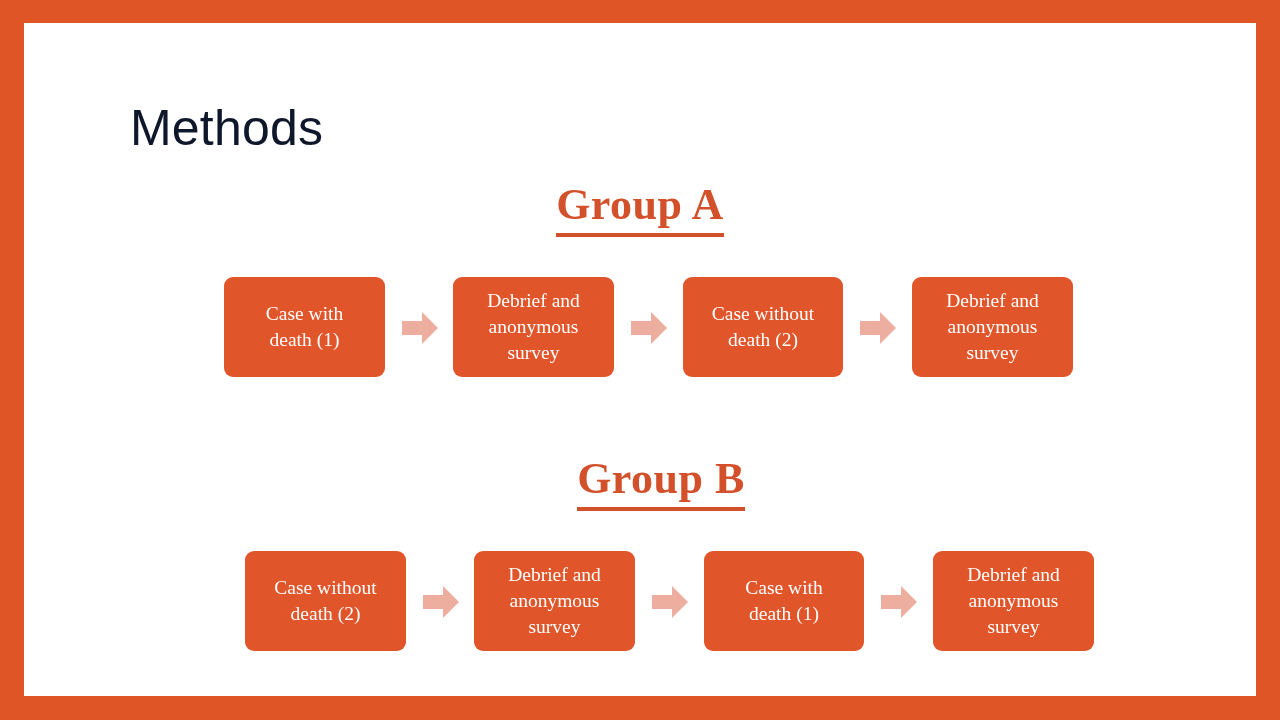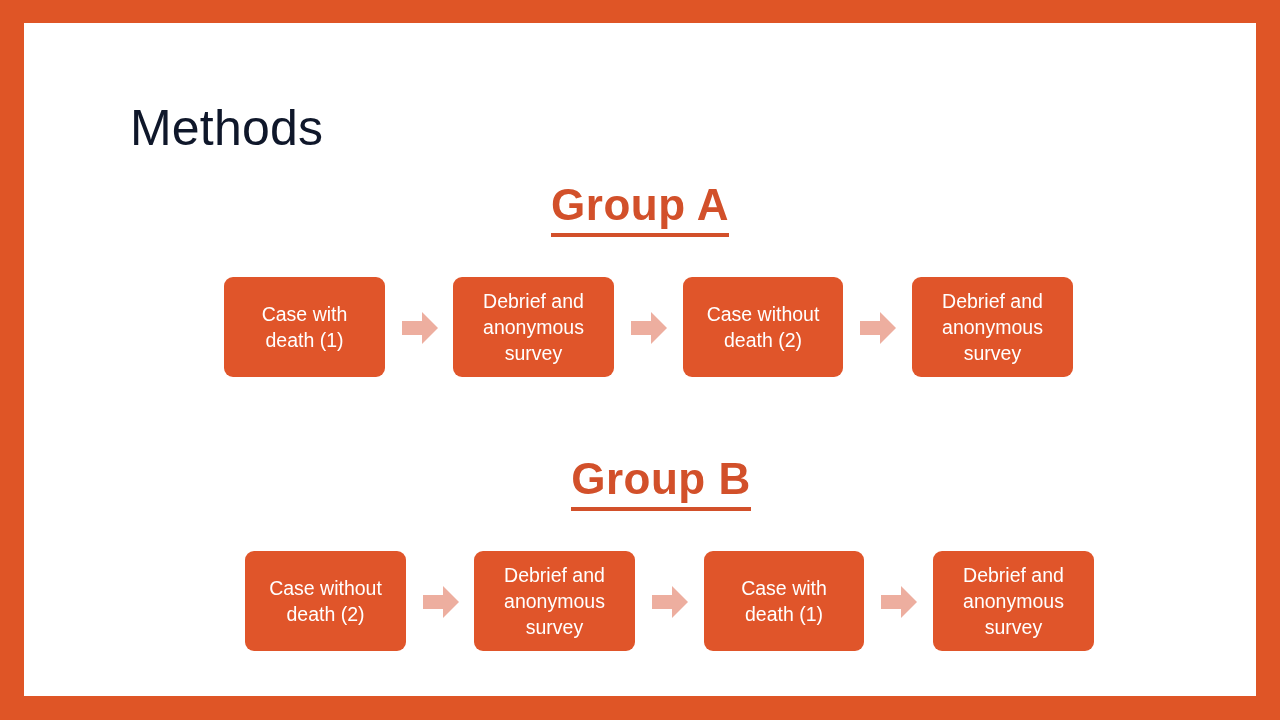--- a/index.html
+++ b/index.html
@@ -43,20 +43,21 @@
     font-weight: 400;
     letter-spacing: 0.2px;
     white-space: nowrap;
   }
 
   
   .group-section {
     position: absolute;
     left: 0;
     width: 1280px;
+    font-family: Liberation Serif, serif;
   }
   #group-a-section { top: 178px; }
   #group-b-section { top: 452px; padding-left: 21px; }
 
   .group-heading {
     text-align: center;
     font-size: 44px;
     line-height: 54px;
     font-weight: bold;
     color: #D2502A;

